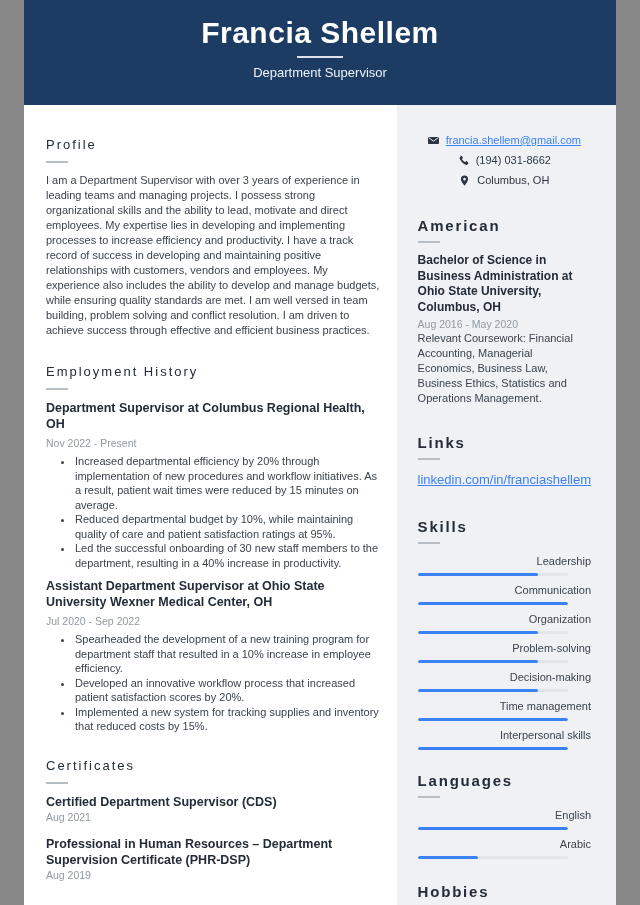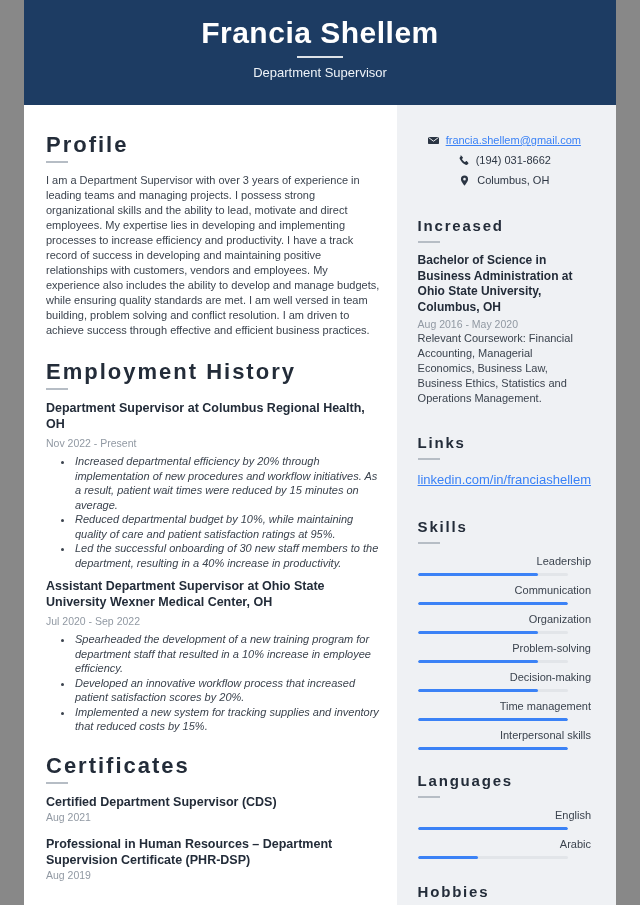--- a/index.html
+++ b/index.html
@@ -26,37 +26,37 @@
   }
   .header h1{font-size:30px;line-height:34px;font-weight:700;letter-spacing:.5px;}
   .name-divider{width:46px;height:2px;background:rgba(255,255,255,.85);margin:6px auto 7px;}
   .header .subtitle{font-size:13px;font-weight:400;color:#eef3f8;}
   
   .columns{display:flex;height:800px;}
   .main{width:415px;padding:30px 17px 0 22px;}
   .sidebar{width:225px;background:var(--sidebar-bg,#eff1f4);padding:28px 25px 0 21px;}
   
   .main-heading{
-    font-size:22px;font-weight:700;letter-spacing:2px;
+    font-size:13px;font-weight:400;letter-spacing:2px;
     color:var(--heading-text,#232c39);line-height:20px;
   }
   .side-heading{
     font-size:15px;font-weight:700;letter-spacing:1.8px;
     color:var(--heading-text,#232c39);line-height:18px;
   }
   .section-divider{width:22px;height:2px;background:var(--divider,#b6bdc5);margin:6px 0 10px;}
   
   .profile-text{font-size:11px;line-height:15px;color:var(--body-text,#3b434e);}
   .section-employment{margin-top:24px;}
   .job{margin-top:0;}
   .job + .job{margin-top:8px;}
   .job-title{font-size:12.5px;font-weight:700;line-height:16px;color:var(--heading-text,#232c39);}
   .job-dates{font-size:10.5px;color:var(--muted-text,#9199a3);line-height:14px;margin-top:4px;}
   ul.bullets{margin-top:4px;padding-left:28px;font-size:11px;line-height:14.5px;color:var(--body-text,#3b434e);}
-  ul.bullets li{padding-left:1px;font-style:italic;}
+  ul.bullets li{padding-left:1px;}
   .section-certificates{margin-top:22px;}
   .cert{margin-bottom:12px;}
   .cert-title{font-size:12.5px;font-weight:700;line-height:16px;color:var(--heading-text,#232c39);}
   .cert-date{font-size:10.5px;color:var(--muted-text,#9199a3);line-height:14px;}
   .section-memberships{margin-top:22px;}
   .membership{font-size:12.5px;font-weight:700;line-height:16px;color:var(--heading-text,#232c39);margin-bottom:8px;font-family:Liberation Mono, monospace;}
   
   .contact-row{display:flex;align-items:center;gap:7px;font-size:11px;
     color:#2e3744;margin-bottom:6px;line-height:14px;justify-content:center;}
   .contact-row .icon{flex:0 0 auto;width:11px;height:11px;display:inline-block;}
@@ -169,21 +169,21 @@
           <span class="icon">
             <svg viewBox="0 0 16 16">
                 <path fill-rule="evenodd" d="M8 .8A5.2 5.2 0 0 0 2.8 6c0 3.6 5.2 9.2 5.2 9.2S13.2 9.6 13.2 6A5.2 5.2 0 0 0 8 .8zm0 7.1A1.9 1.9 0 1 1 8 4.1a1.9 1.9 0 0 1 0 3.8z"></path>
               </svg>
           </span>
           <span>Columbus, OH</span>
         </div>
       </div>
 
       <div class="side-section education">
-        <div class="side-heading">Increased</div>
+        <div class="side-heading">American</div>
         <div class="section-divider"></div>
         <div class="degree">Bachelor of Science in Business Administration at Ohio State University, Columbus, OH</div>
         <div class="edu-dates">Aug 2016 - May 2020</div>
         <div class="edu-desc">Relevant Coursework: Financial Accounting, Managerial Economics, Business Law, Business Ethics, Statistics and Operations Management.</div>
       </div>
 
       <div class="side-section links">
         <div class="side-heading">Links</div>
         <div class="section-divider"></div>
         <a class="link" href="#">linkedin.com/in/franciashellem</a>

